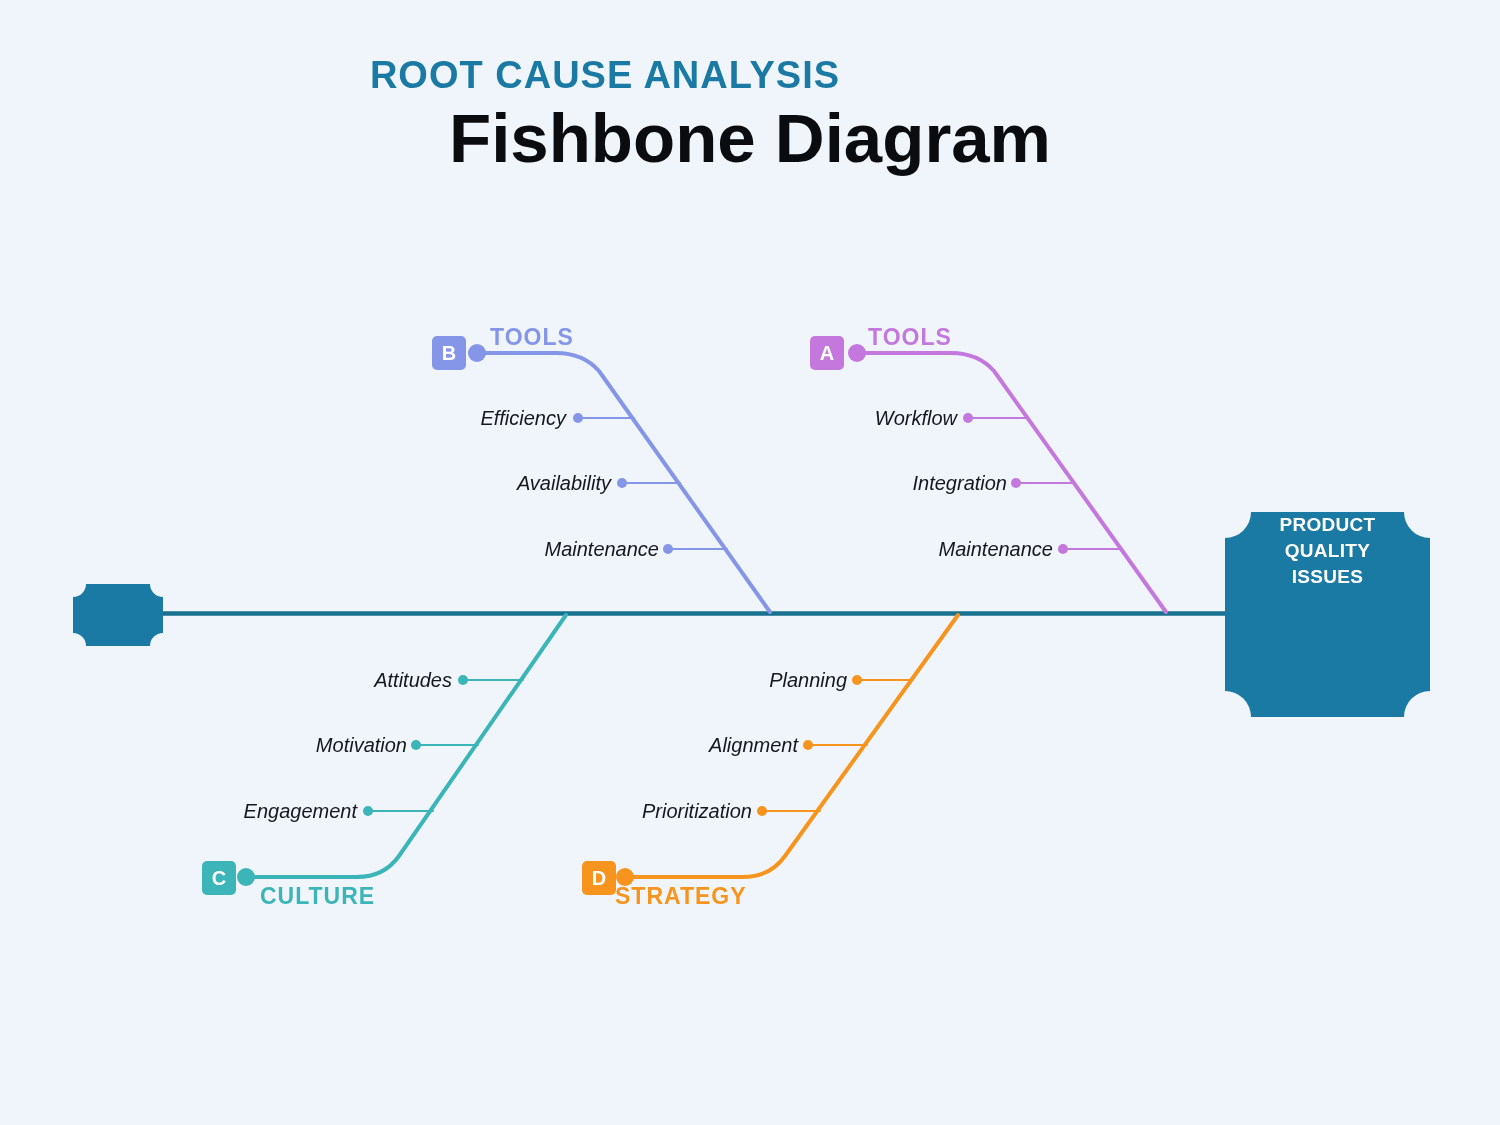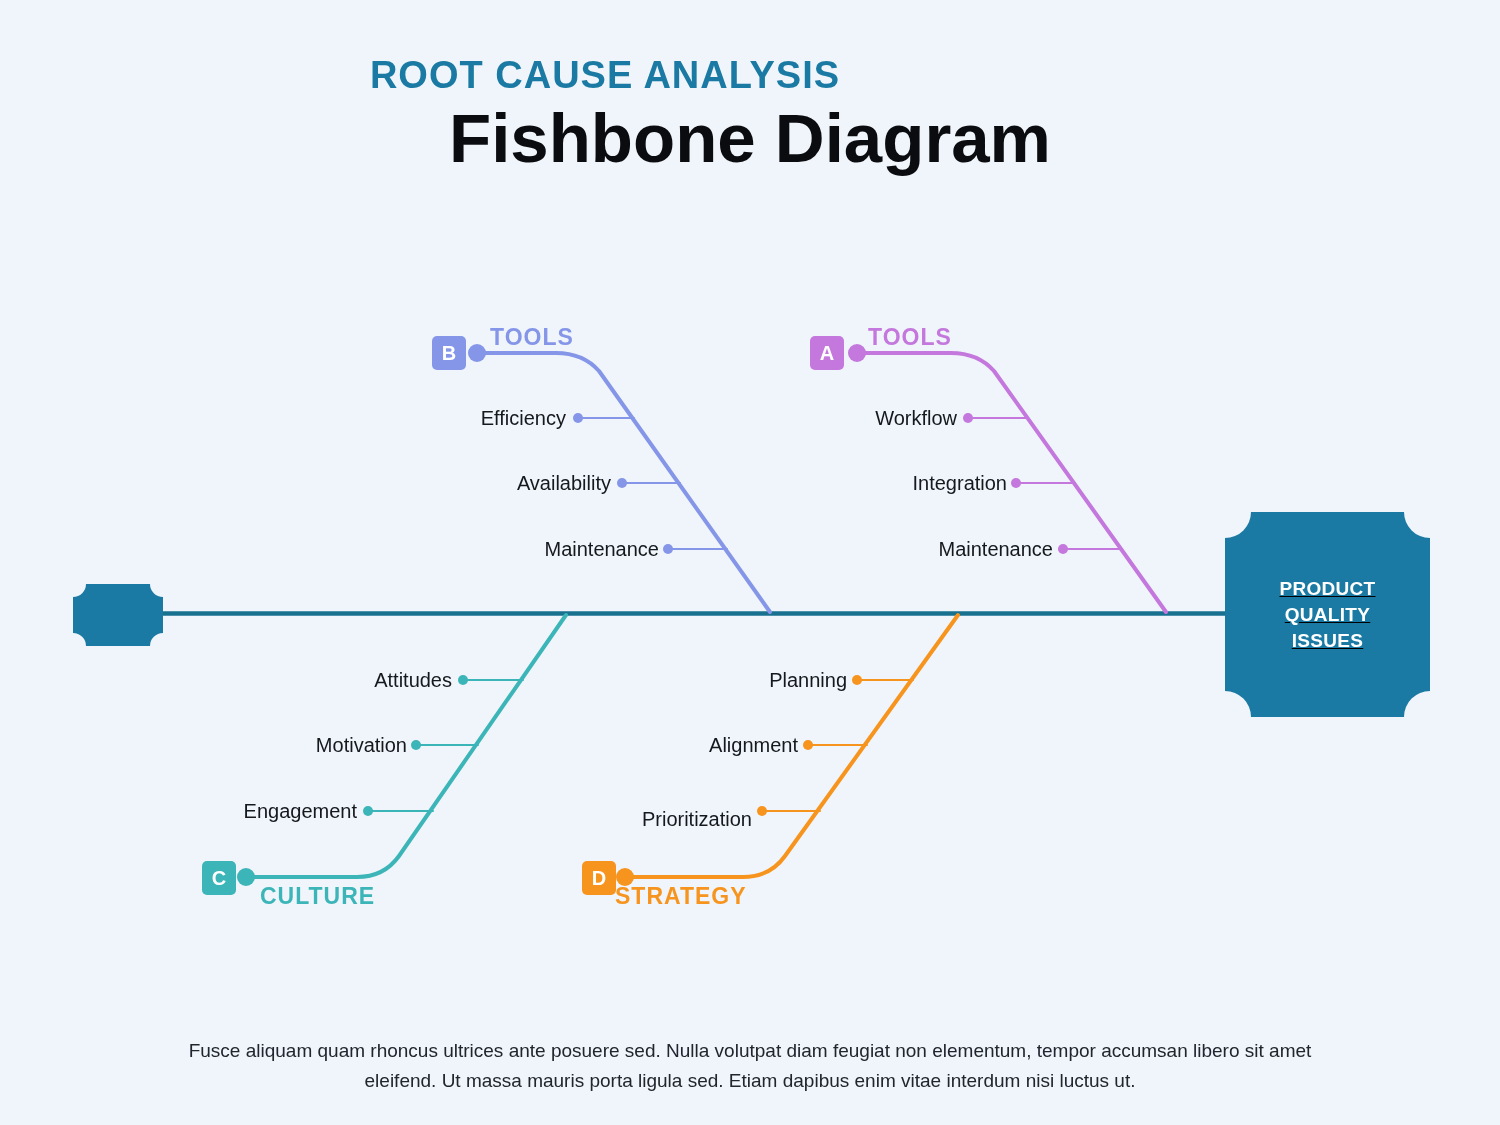--- a/index.html
+++ b/index.html
@@ -67,29 +67,28 @@
   }
   .cat.b{left:490px;top:324px;color:var(--branch-b);}
   .cat.a{left:868px;top:324px;color:var(--branch-a);}
   .cat.c{left:260px;top:883px;color:var(--branch-c);}
   .cat.d{left:615px;top:883px;color:var(--branch-d);}
 
   
   .cause{
     position:absolute;
     font-size:20px;font-weight:400;color:var(--text);
-    white-space:nowrap;line-height:26px;
+    white-space:nowrap;line-height:26px;font-style:italic;
   }
 
   
   .effect{
     position:absolute;left:1225px;top:512px;width:205px;height:205px;
-    display:flex;align-items:center;justify-content:center;
+    display:flex;align-items:flex-start;justify-content:center;
     text-align:center;
-    text-decoration:underline;
   }
   .effect .effect-text{
     width:160px;
     color:#ffffff;font-size:19px;font-weight:700;
     line-height:26px;letter-spacing:0.3px;
   }
 
   
   .footer{
     position:absolute;top:1036px;left:0;width:1500px;
@@ -172,23 +171,20 @@
   <div class="cause" style="right:543px;top:405px;">Workflow</div>
   <div class="cause" style="right:493px;top:470px;">Integration</div>
   <div class="cause" style="right:447px;top:536px;">Maintenance</div>
 
   <div class="cause" style="right:1048px;top:667px;">Attitudes</div>
   <div class="cause" style="right:1093px;top:732px;">Motivation</div>
   <div class="cause" style="right:1143px;top:798px;">Engagement</div>
 
   <div class="cause" style="right:653px;top:667px;">Planning</div>
   <div class="cause" style="right:702px;top:732px;">Alignment</div>
-  <div class="cause" style="right:748px;top:798px;margin-top:8px;">Prioritization</div>
+  <div class="cause" style="right:748px;top:798px;">Prioritization</div>
 
   <div class="effect">
     <div class="effect-text">PRODUCT QUALITY ISSUES</div>
   </div>
 
-  <div class="footer">
-    <div class="footer-text">Fusce aliquam quam rhoncus ultrices ante posuere sed. Nulla volutpat diam feugiat non elementum, tempor accumsan libero sit amet eleifend. Ut massa mauris porta ligula sed. Etiam dapibus enim vitae interdum nisi luctus ut.</div>
-  </div>
 
 </div>
 
 </body></html>

